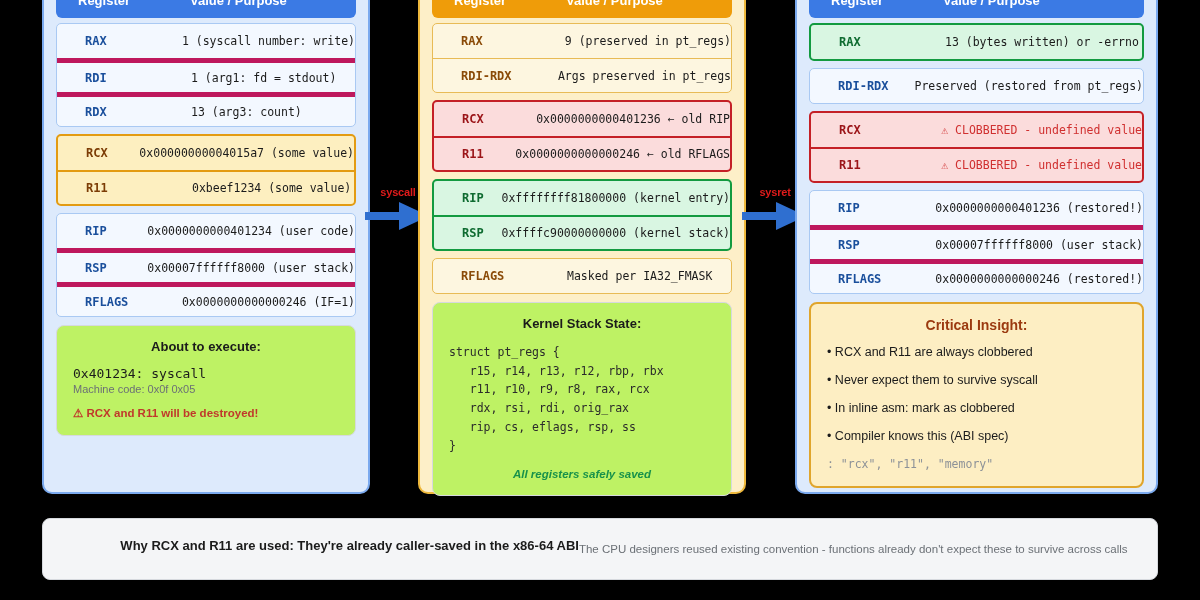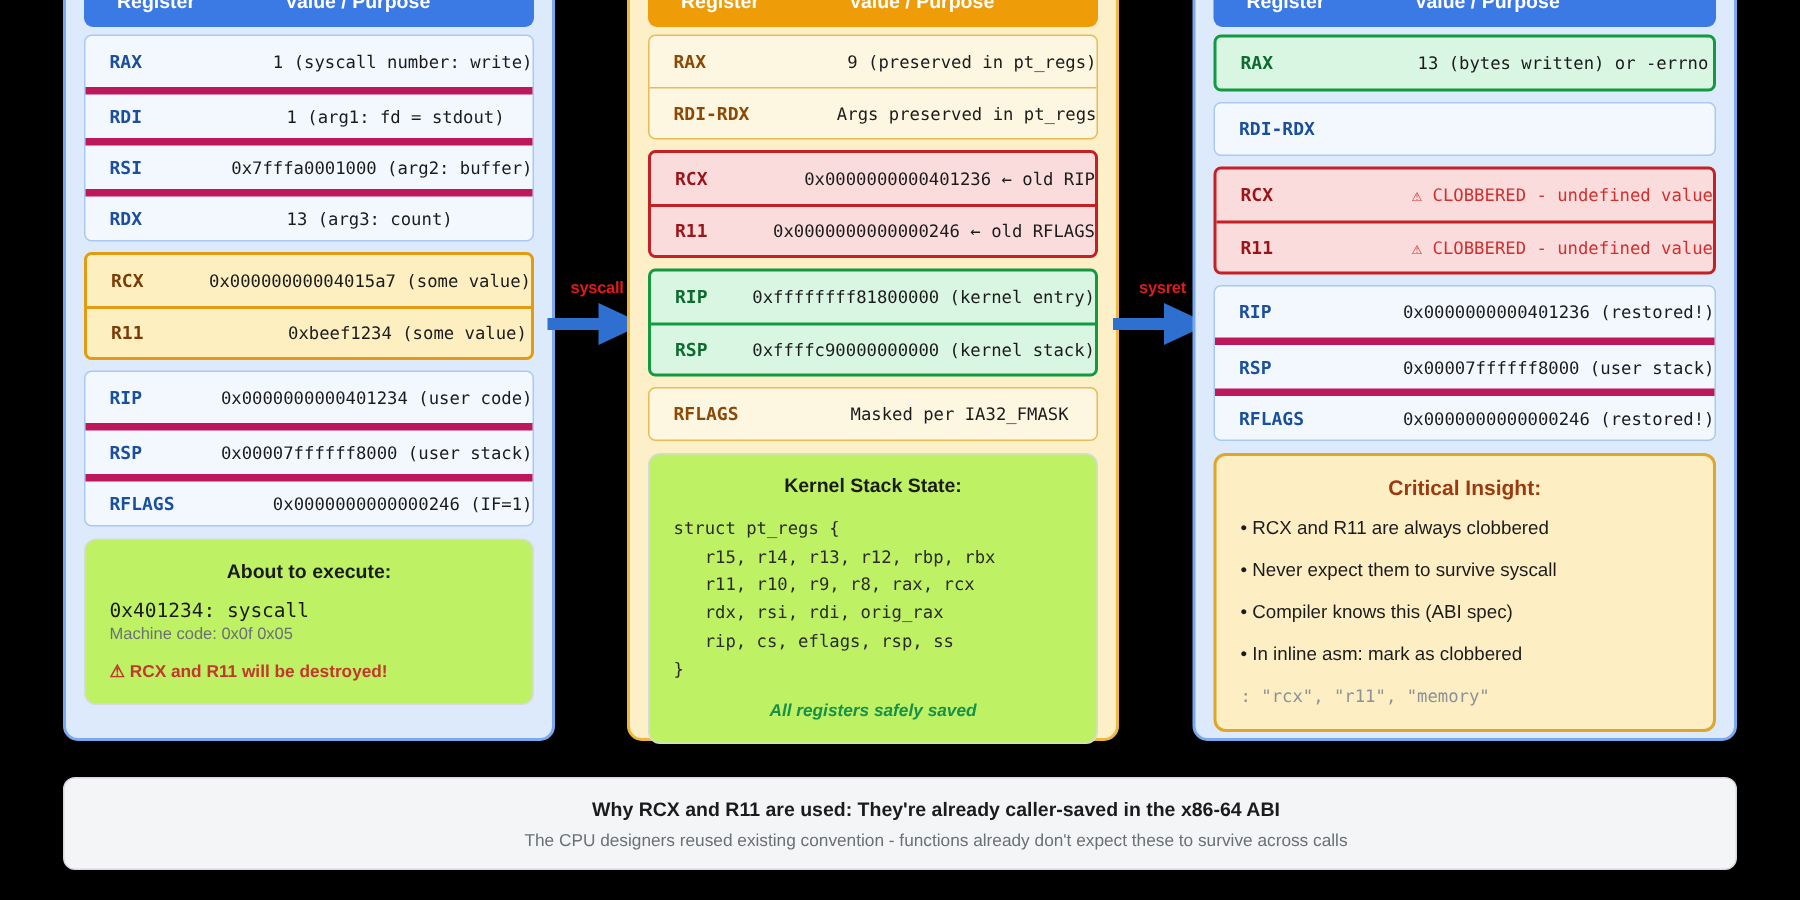--- a/index.html
+++ b/index.html
@@ -38,21 +38,21 @@
   .head-amber { background: #ef9c09; }
   .reg-head .c1 { width: 134px; padding-left: 22px; }
   .reg-head .c2 { flex: 1; }
 
   .reg-group { margin-bottom: 7px; border-radius: 5px; }
   .reg-row {
     display: flex; align-items: center;
     height: 34px; white-space: nowrap;
   }
   .reg-row .c1 {
-    width: 134px; padding-left: 16px;
+    width: 134px; padding-left: 28px;
     font-family: "DejaVu Sans Mono", monospace;
     font-size: 12px; font-weight: bold;
   }
   .reg-row .c2 {
     flex: 1;
     font-family: "DejaVu Sans Mono", monospace;
     font-size: 11.5px; color: #1b1b1b;
   }
 
   
@@ -135,21 +135,21 @@
   .arrow-shape { display:block; }
 
   #arrow1 { left: 363px; top: 186px; }
   #arrow2 { left: 740px; top: 186px; }
 
   
   .footer {
     position:absolute; left:42px; top:518px;
     width:1116px; height:62px;
     background:#f4f5f7; border:1px solid #d6d9de; border-radius:8px;
-    display:flex; flex-direction:column;
+    display:flex; flex-direction:row;
     align-items:center; justify-content:center;padding-left:48px;
   }
   .footer-title { font-size:13px; font-weight:bold; color:#1b1b1b; margin-bottom:8px; }
   .footer-sub   { font-size:11.5px; color:#6b7076; }
 </style>
 </head>
 <body>
 
 <div class="stage">
 
@@ -161,24 +161,20 @@
       </div>
 
       <div class="reg-group g-plain-blue">
         <div class="reg-row">
           <div class="c1">RAX</div>
           <div class="c2">1 (syscall number: write)</div>
         </div>
         <div class="reg-row">
           <div class="c1">RDI</div>
           <div class="c2">1 (arg1: fd = stdout)</div>
-        </div>
-        <div class="reg-row">
-          <div class="c1">RSI</div>
-          <div class="c2">0x7fffa0001000 (arg2: buffer)</div>
         </div>
         <div class="reg-row">
           <div class="c1">RDX</div>
           <div class="c2">13 (arg3: count)</div>
         </div>
       </div>
 
       <div class="reg-group g-warn-amber">
         <div class="reg-row">
           <div class="c1">RCX</div>
@@ -298,20 +294,21 @@
       <div class="reg-group g-ok-single">
         <div class="reg-row">
           <div class="c1">RAX</div>
           <div class="c2">13 (bytes written) or -errno</div>
         </div>
       </div>
 
       <div class="reg-group g-plain-blue">
         <div class="reg-row">
           <div class="c1">RDI-RDX</div>
+          <div class="c2">Preserved (restored from pt_regs)</div>
         </div>
       </div>
 
       <div class="reg-group g-danger">
         <div class="reg-row">
           <div class="c1">RCX</div>
           <div class="c2 danger-text">⚠ CLOBBERED - undefined value</div>
         </div>
         <div class="reg-row">
           <div class="c1">R11</div>
@@ -332,22 +329,22 @@
           <div class="c1">RFLAGS</div>
           <div class="c2">0x0000000000000246 (restored!)</div>
         </div>
       </div>
     </div>
 
     <div class="info-box box-amber">
       <div class="box-title amber">Critical Insight:</div>
       <div class="bullet">• RCX and R11 are always clobbered</div>
       <div class="bullet">• Never expect them to survive syscall</div>
+      <div class="bullet">• In inline asm: mark as clobbered</div>
       <div class="bullet">• Compiler knows this (ABI spec)</div>
-      <div class="bullet">• In inline asm: mark as clobbered</div>
       <div class="asm-note">: "rcx", "r11", "memory"</div>
     </div>
   </div>
 
   <div class="footer">
     <div class="footer-title">Why RCX and R11 are used: They're already caller-saved in the x86-64 ABI</div>
     <div class="footer-sub">The CPU designers reused existing convention - functions already don't expect these to survive across calls</div>
   </div>
 
 </div>

